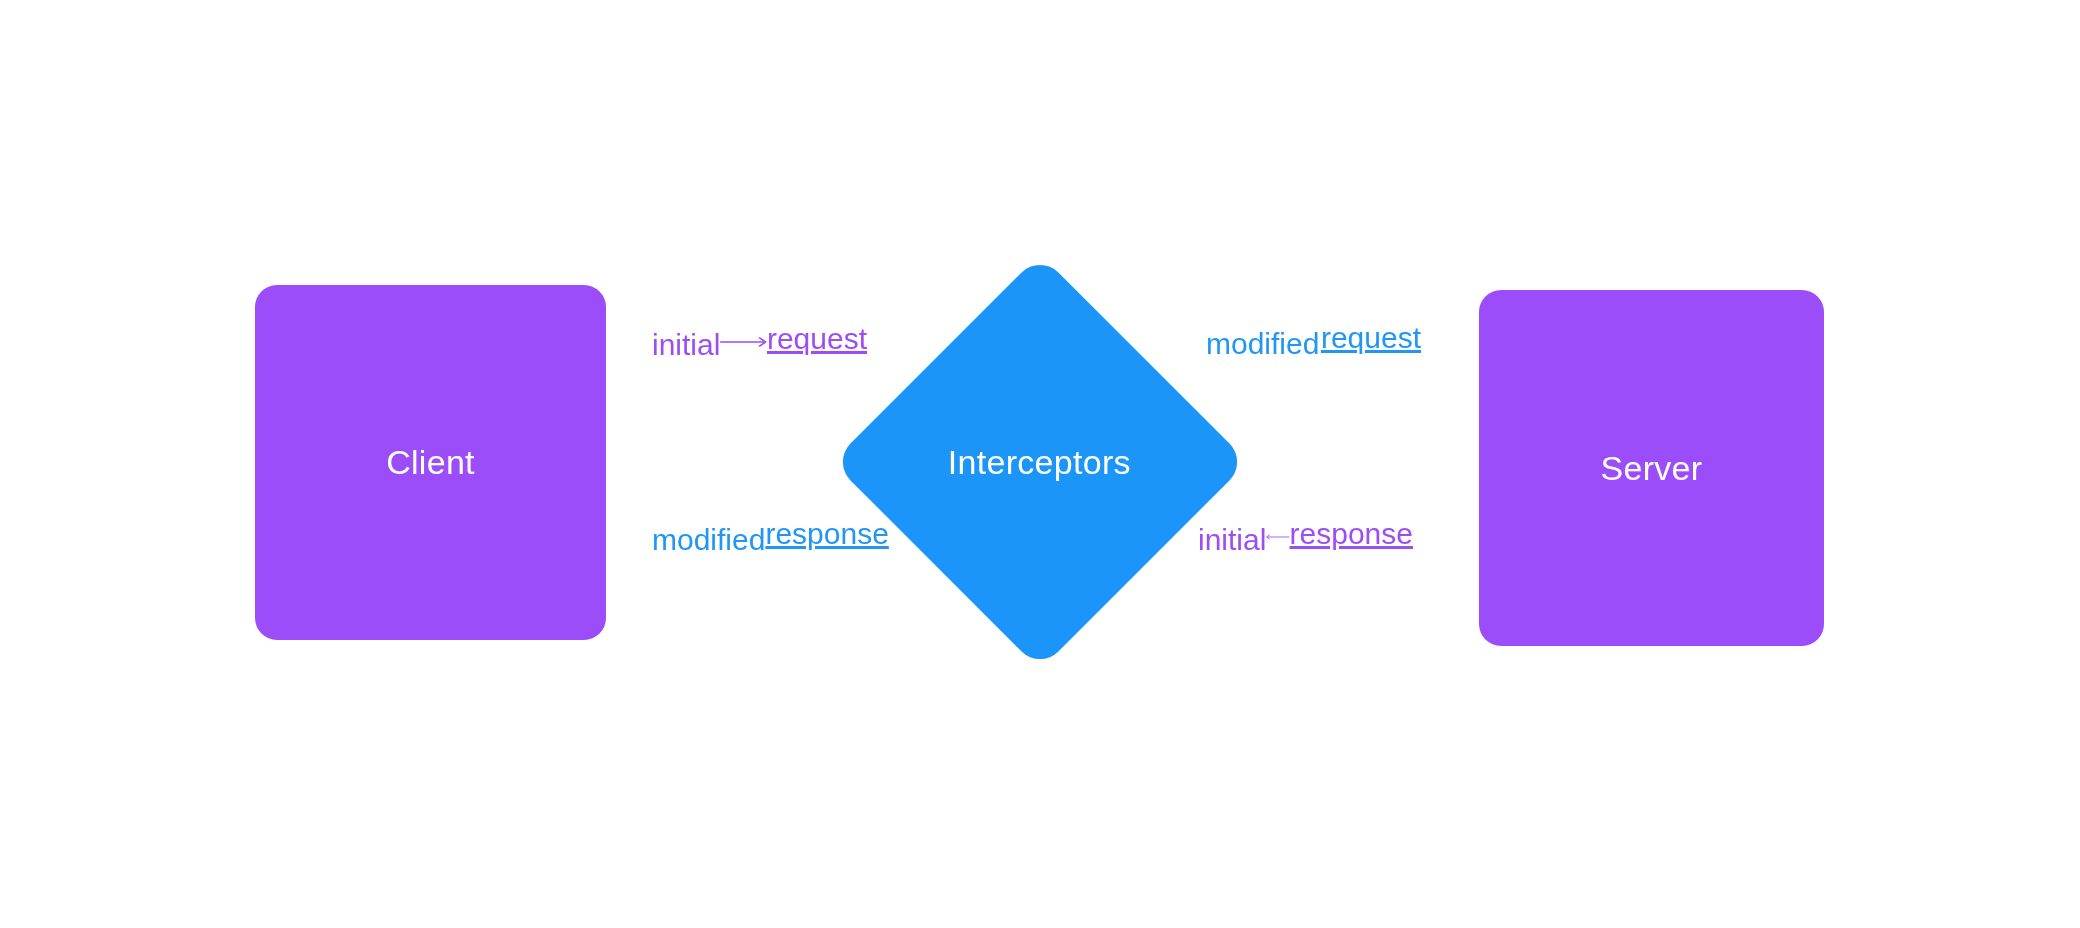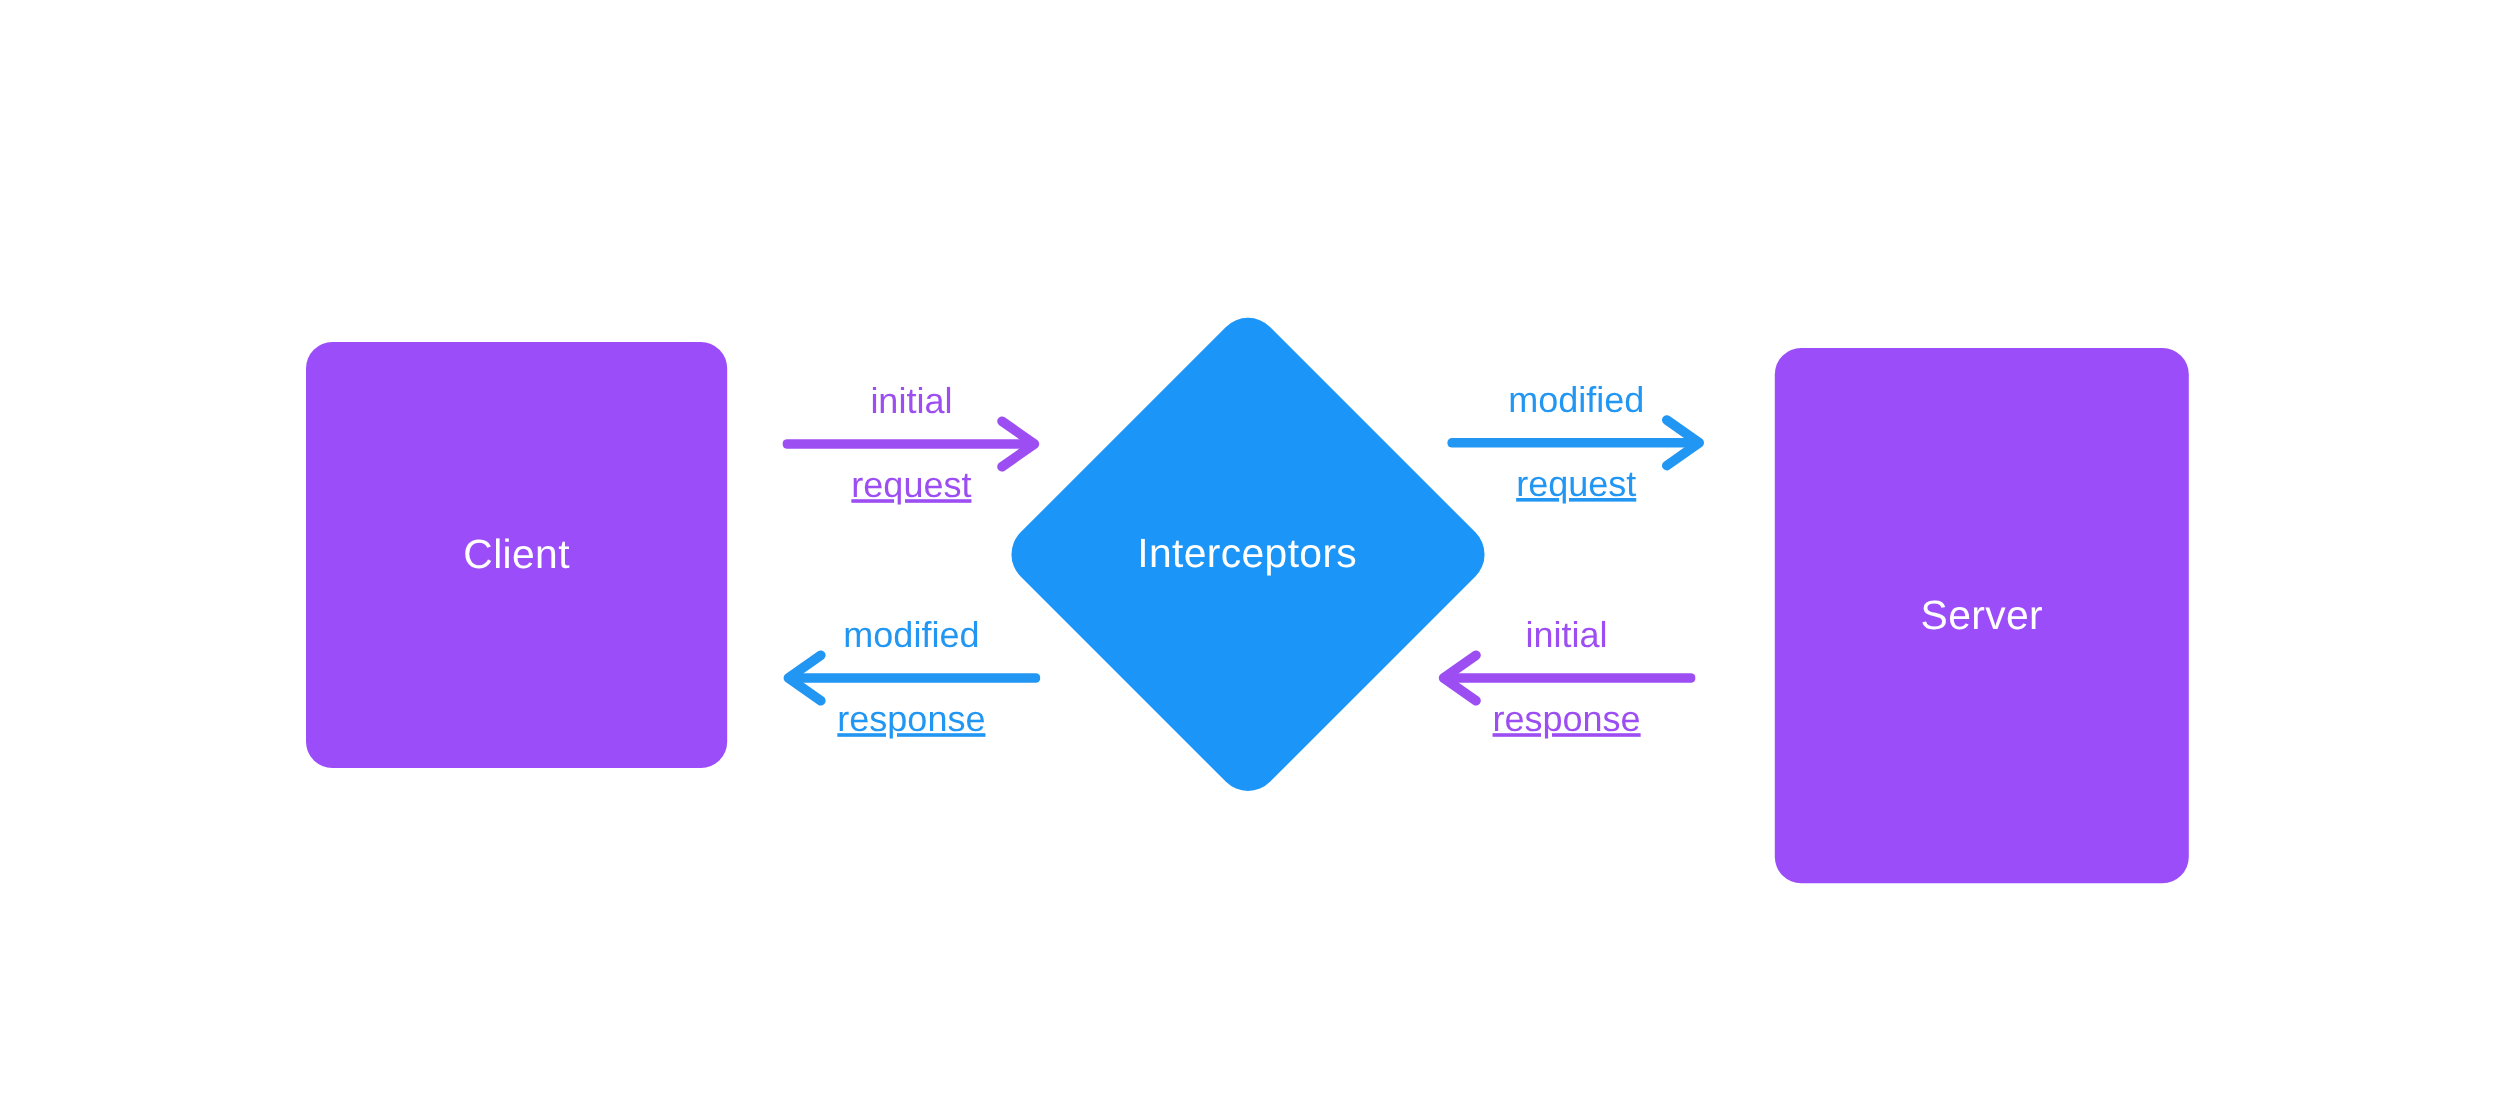--- a/index.html
+++ b/index.html
@@ -22,21 +22,21 @@
     align-items: center;
     justify-content: center;
     background: var(--purple, #9B4DFA);
   }
   .box .node-label {
     color: #ffffff;
     font-size: 34px;
     letter-spacing: 0.3px;
   }
   .box.client { left: 255px; top: 285px; width: 351px; height: 355px; }
-  .box.server { left: 1479px; top: 290px; width: 345px; height: 446px; }
+  .box.server { left: 1479px; top: 290px; width: 345px; height: 356px; }
 
   .diamond {
     position: absolute;
     left: 893px;
     top: 315px;
     width: 294px;
     height: 294px;
     background: var(--blue, #1B96F8);
     border-radius: 26px;
     transform: rotate(45deg);
@@ -49,21 +49,21 @@
     color: #ffffff;
     font-size: 34px;
     letter-spacing: 0.3px;
     white-space: nowrap;
   }
 
   .arrow-group {
     position: absolute;
     width: 215px;
     display: flex;
-    flex-direction: column;
+    flex-direction: row;
     align-items: center;
   }
   .arrow-group.tl { left: 652px;  top: 318px; color: var(--purple_arrow, #9D4EF3); }
   .arrow-group.tr { left: 1206px; top: 317px; color: var(--blue_arrow, #2196F3); }
   .arrow-group.bl { left: 652px;  top: 513px; color: var(--blue_arrow, #2196F3); }
   .arrow-group.br { left: 1198px; top: 513px; color: var(--purple_arrow, #9D4EF3); }
 
   .arrow-label {
     font-size: 30px;
     line-height: 34px;

